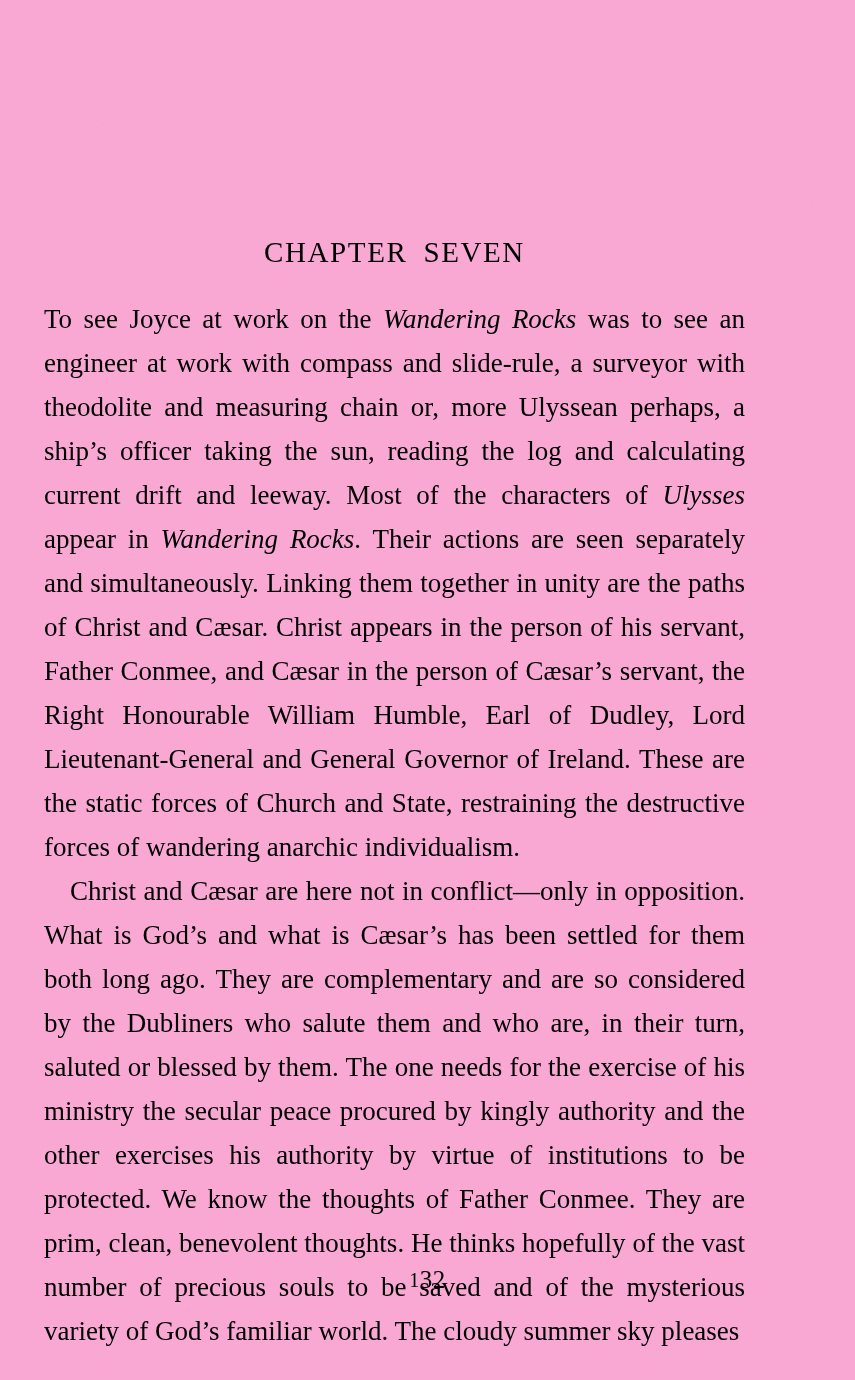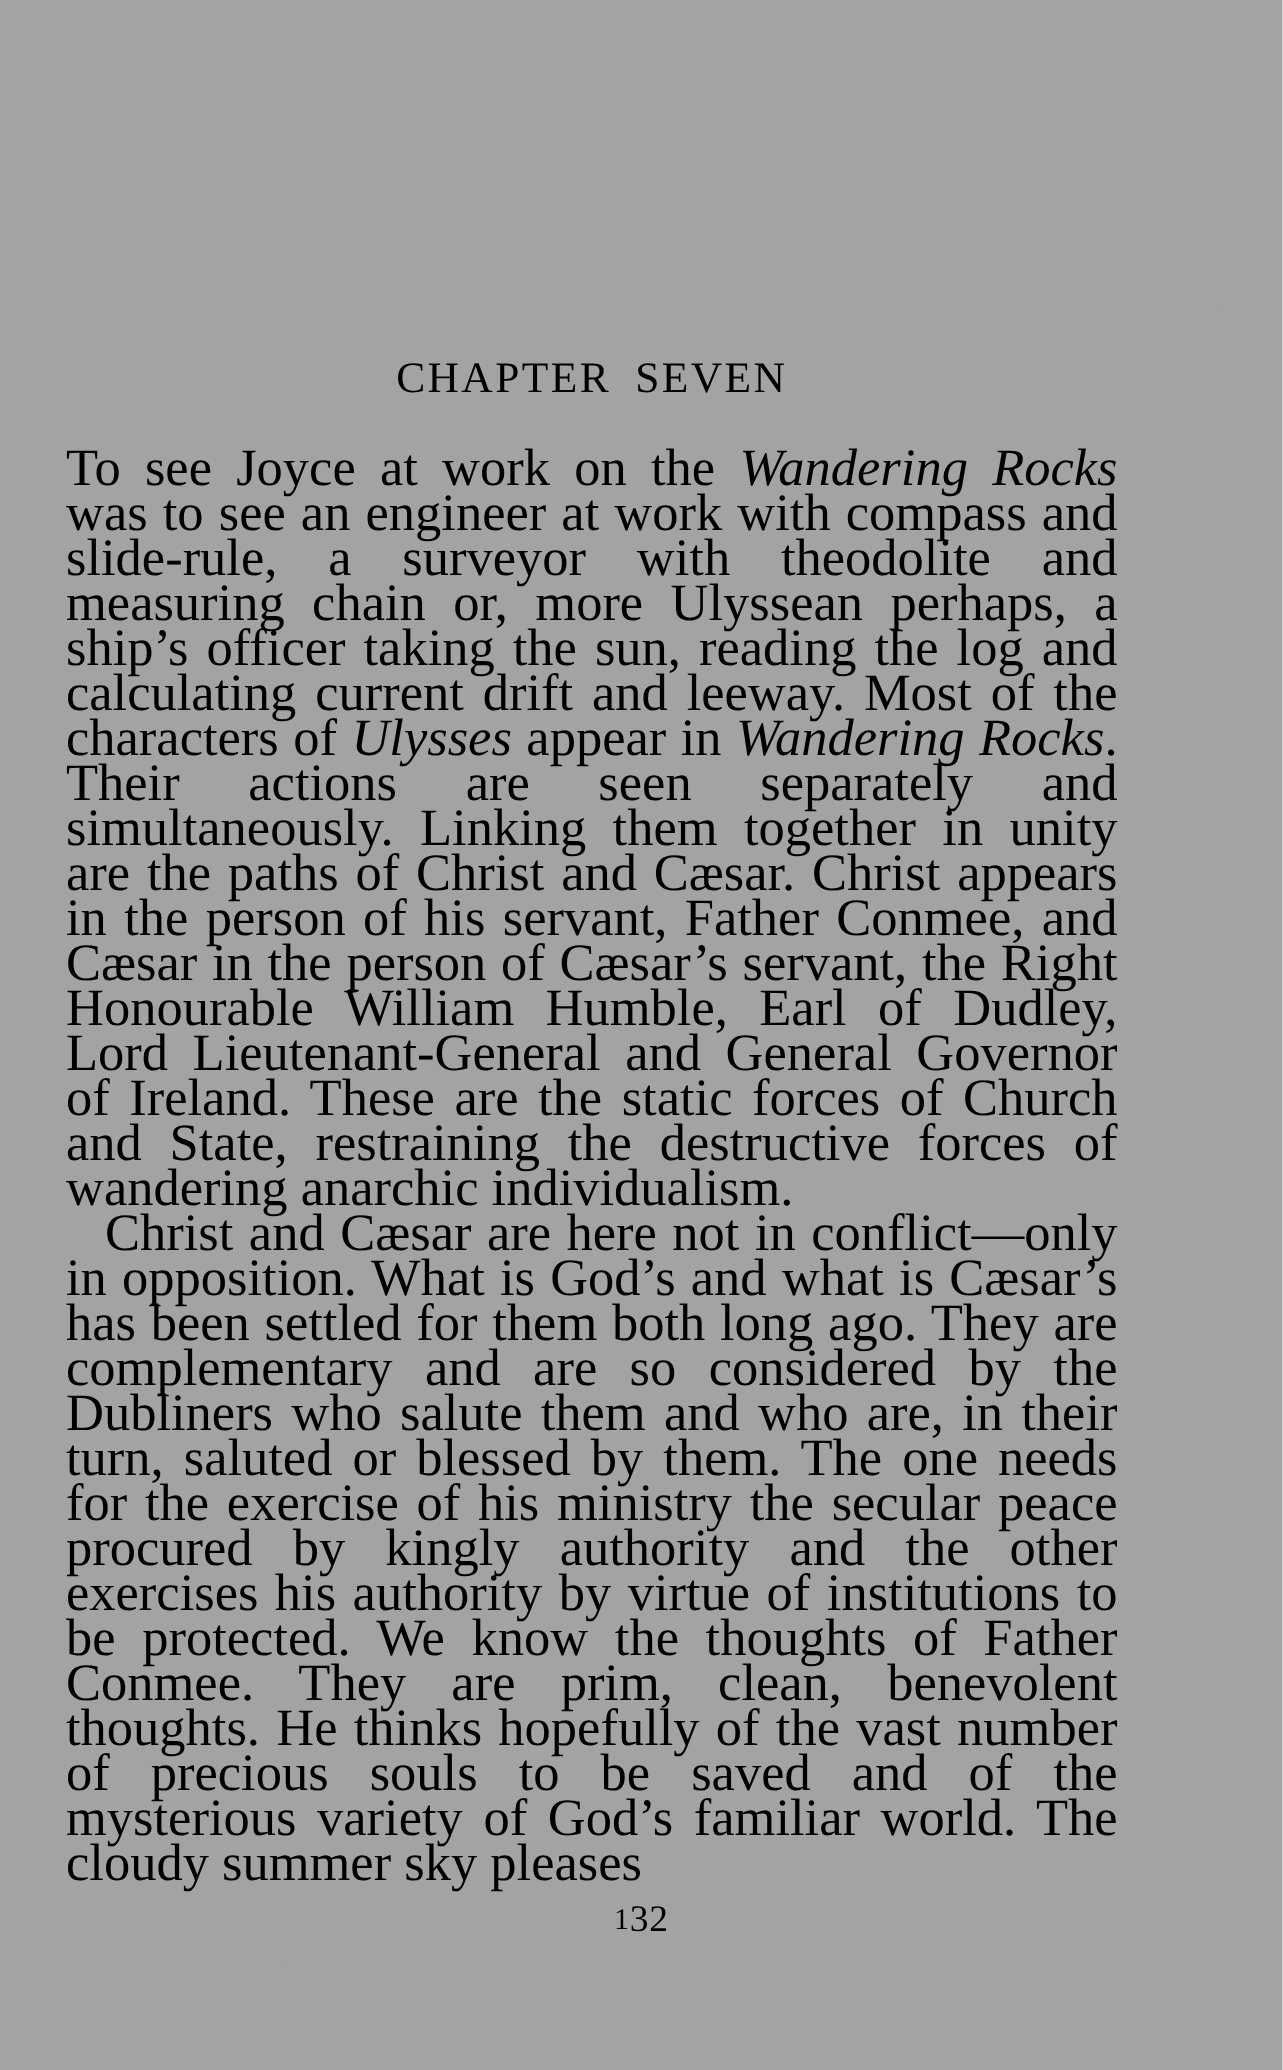--- a/index.html
+++ b/index.html
@@ -9,21 +9,21 @@
   }
   body {
     font-family: "Liberation Serif", "DejaVu Serif", serif;
     color: #000000;
   }
   .page {
     position: relative;
     width: 855px;
     height: 1380px;
     margin: 0 auto;
-    background: #a3a3a3;
+    background: #f9a8d4;
     overflow: hidden;
   }
   
   .page-grain {
     position: absolute;
     inset: 0;
     pointer-events: none;
     opacity: 0.55;
     background-image:
       radial-gradient(circle at 12% 9%,  rgba(0,0,0,0.05) 0.5px, transparent 1px),
@@ -52,22 +52,22 @@
     line-height: 1;
     text-indent: 0;
   }
   .chapter-heading .word-gap {
     display: inline-block;
     width: 16px;
   }
 
   .body-par {
     margin: 0;
-    font-size: 35px;
-    line-height: 30px;
+    font-size: 27px;
+    line-height: 44px;
     text-align: justify;
     text-justify: inter-word;
     hyphens: manual;
     -webkit-hyphens: manual;
   }
   .body-par.opening {
     margin-top: 30px;
     text-indent: 0;
   }
   .body-par.indented {

